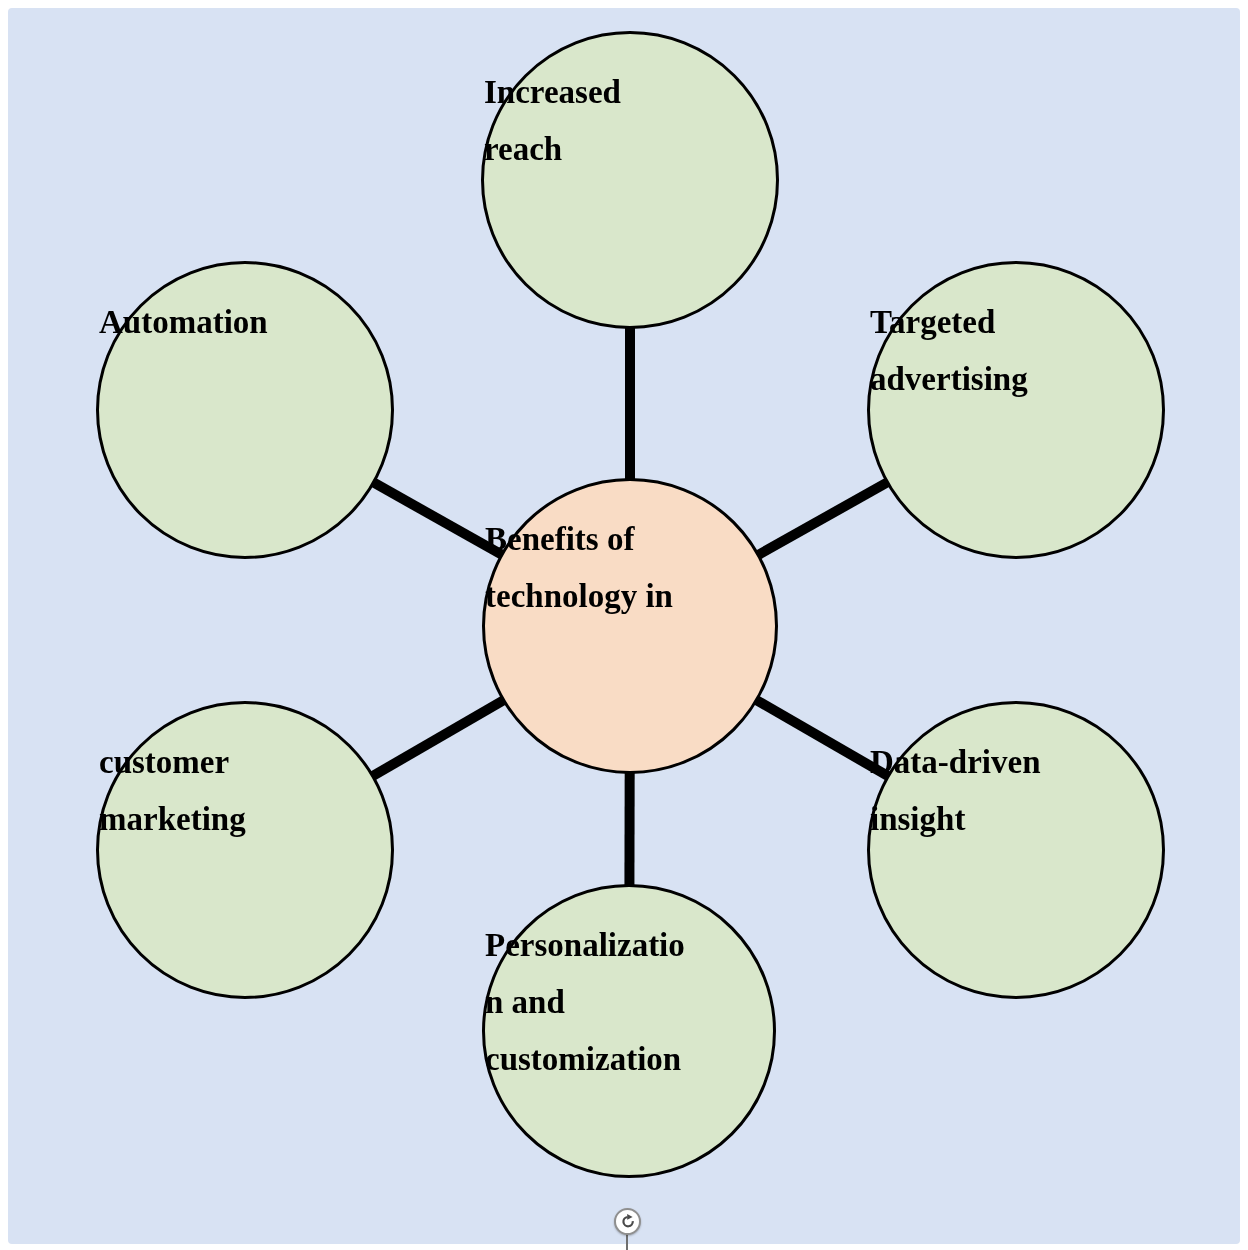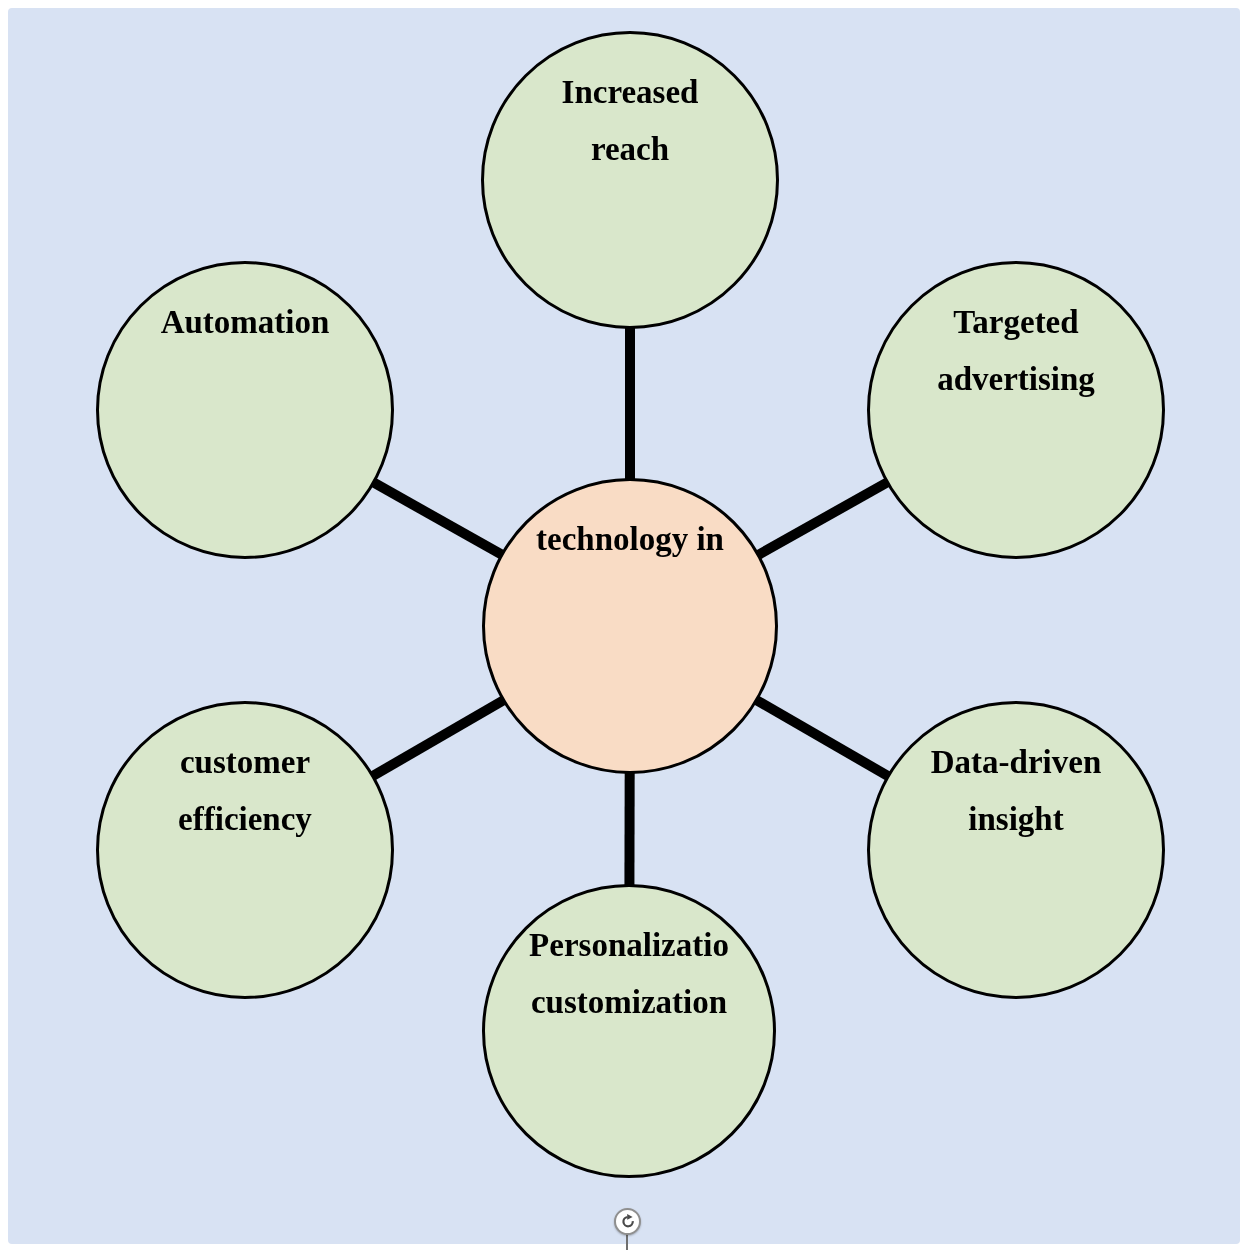--- a/index.html
+++ b/index.html
@@ -42,21 +42,21 @@
   .node{background:var(--node-fill);width:298px;height:298px;}
   .hub{background:var(--hub-fill);width:296px;height:296px;left:482px;top:478px;}
   .node-top{left:481px;top:31px;}
   .node-tl{left:96px;top:261px;}
   .node-tr{left:867px;top:261px;}
   .node-bl{left:96px;top:701px;}
   .node-br{left:867px;top:701px;}
   .node-bottom{left:482px;top:884px;width:294px;height:294px;}
   .circle-text{
     position:absolute;left:0;right:0;top:30px;
-    text-align:center;
+    text-align:left;
     font-weight:bold;
     font-size:33px;
     line-height:57px;
     color:#000;
   }
   .rotate-handle{
     position:absolute;
     left:614px;top:1208px;
     width:27px;height:27px;
     box-sizing:border-box;
@@ -113,33 +113,35 @@
 <div class="circle node node-br">
   <div class="circle-text">
     <div>Data-driven</div>
     <div>insight</div>
   </div>
 </div>
 
 <div class="circle node node-bl">
   <div class="circle-text">
     <div>customer</div>
-    <div>efficiency</div>
+    <div>marketing</div>
   </div>
 </div>
 
 <div class="circle node node-bottom">
   <div class="circle-text">
     <div>Personalizatio</div>
+    <div>n and</div>
     <div>customization</div>
   </div>
 </div>
 
 <div class="circle hub">
   <div class="circle-text">
+    <div>Benefits of</div>
     <div>technology in</div>
   </div>
 </div>
 
 <div class="handle-stem"></div>
 <div class="rotate-handle">
   <svg width="19" height="19" viewBox="0 0 26 26">
     <path class="arc" d="M 13 6.8 A 6.4 6.4 0 1 0 20.2 12.6" fill="none" stroke-width="3"></path>
     <polygon class="head" points="12.6,2.9 20.0,6.8 12.6,10.7"></polygon>
   </svg>

